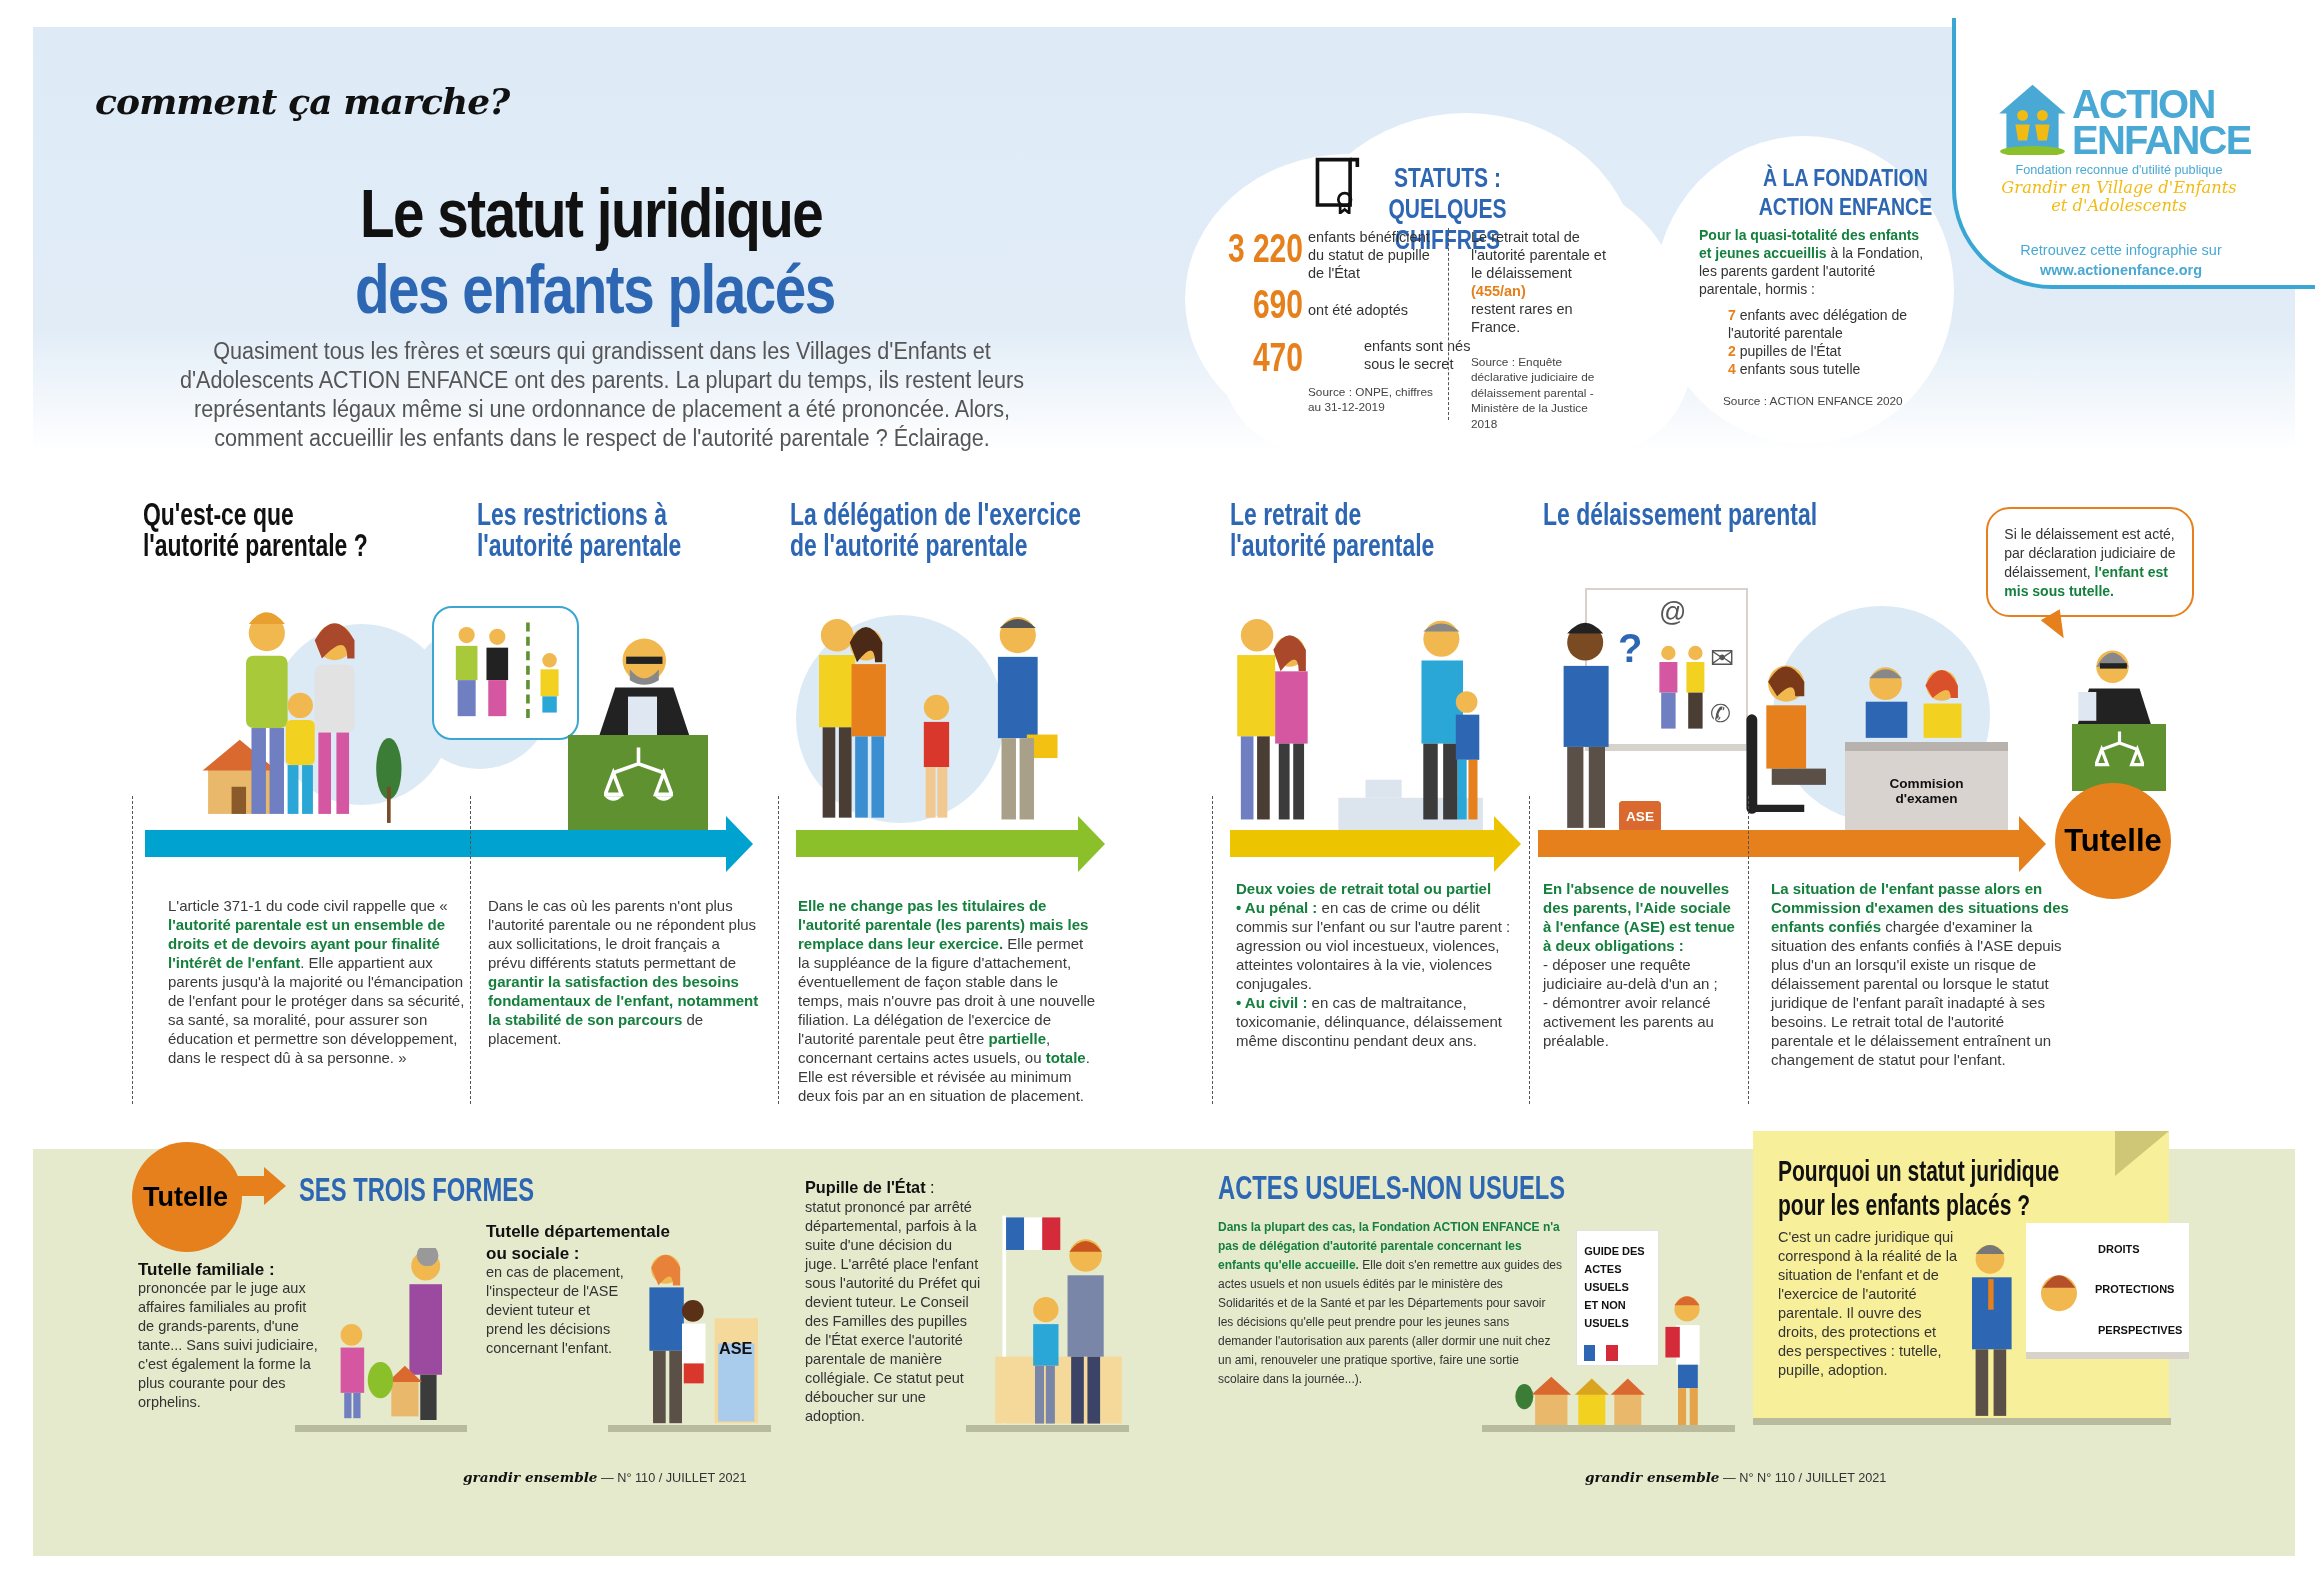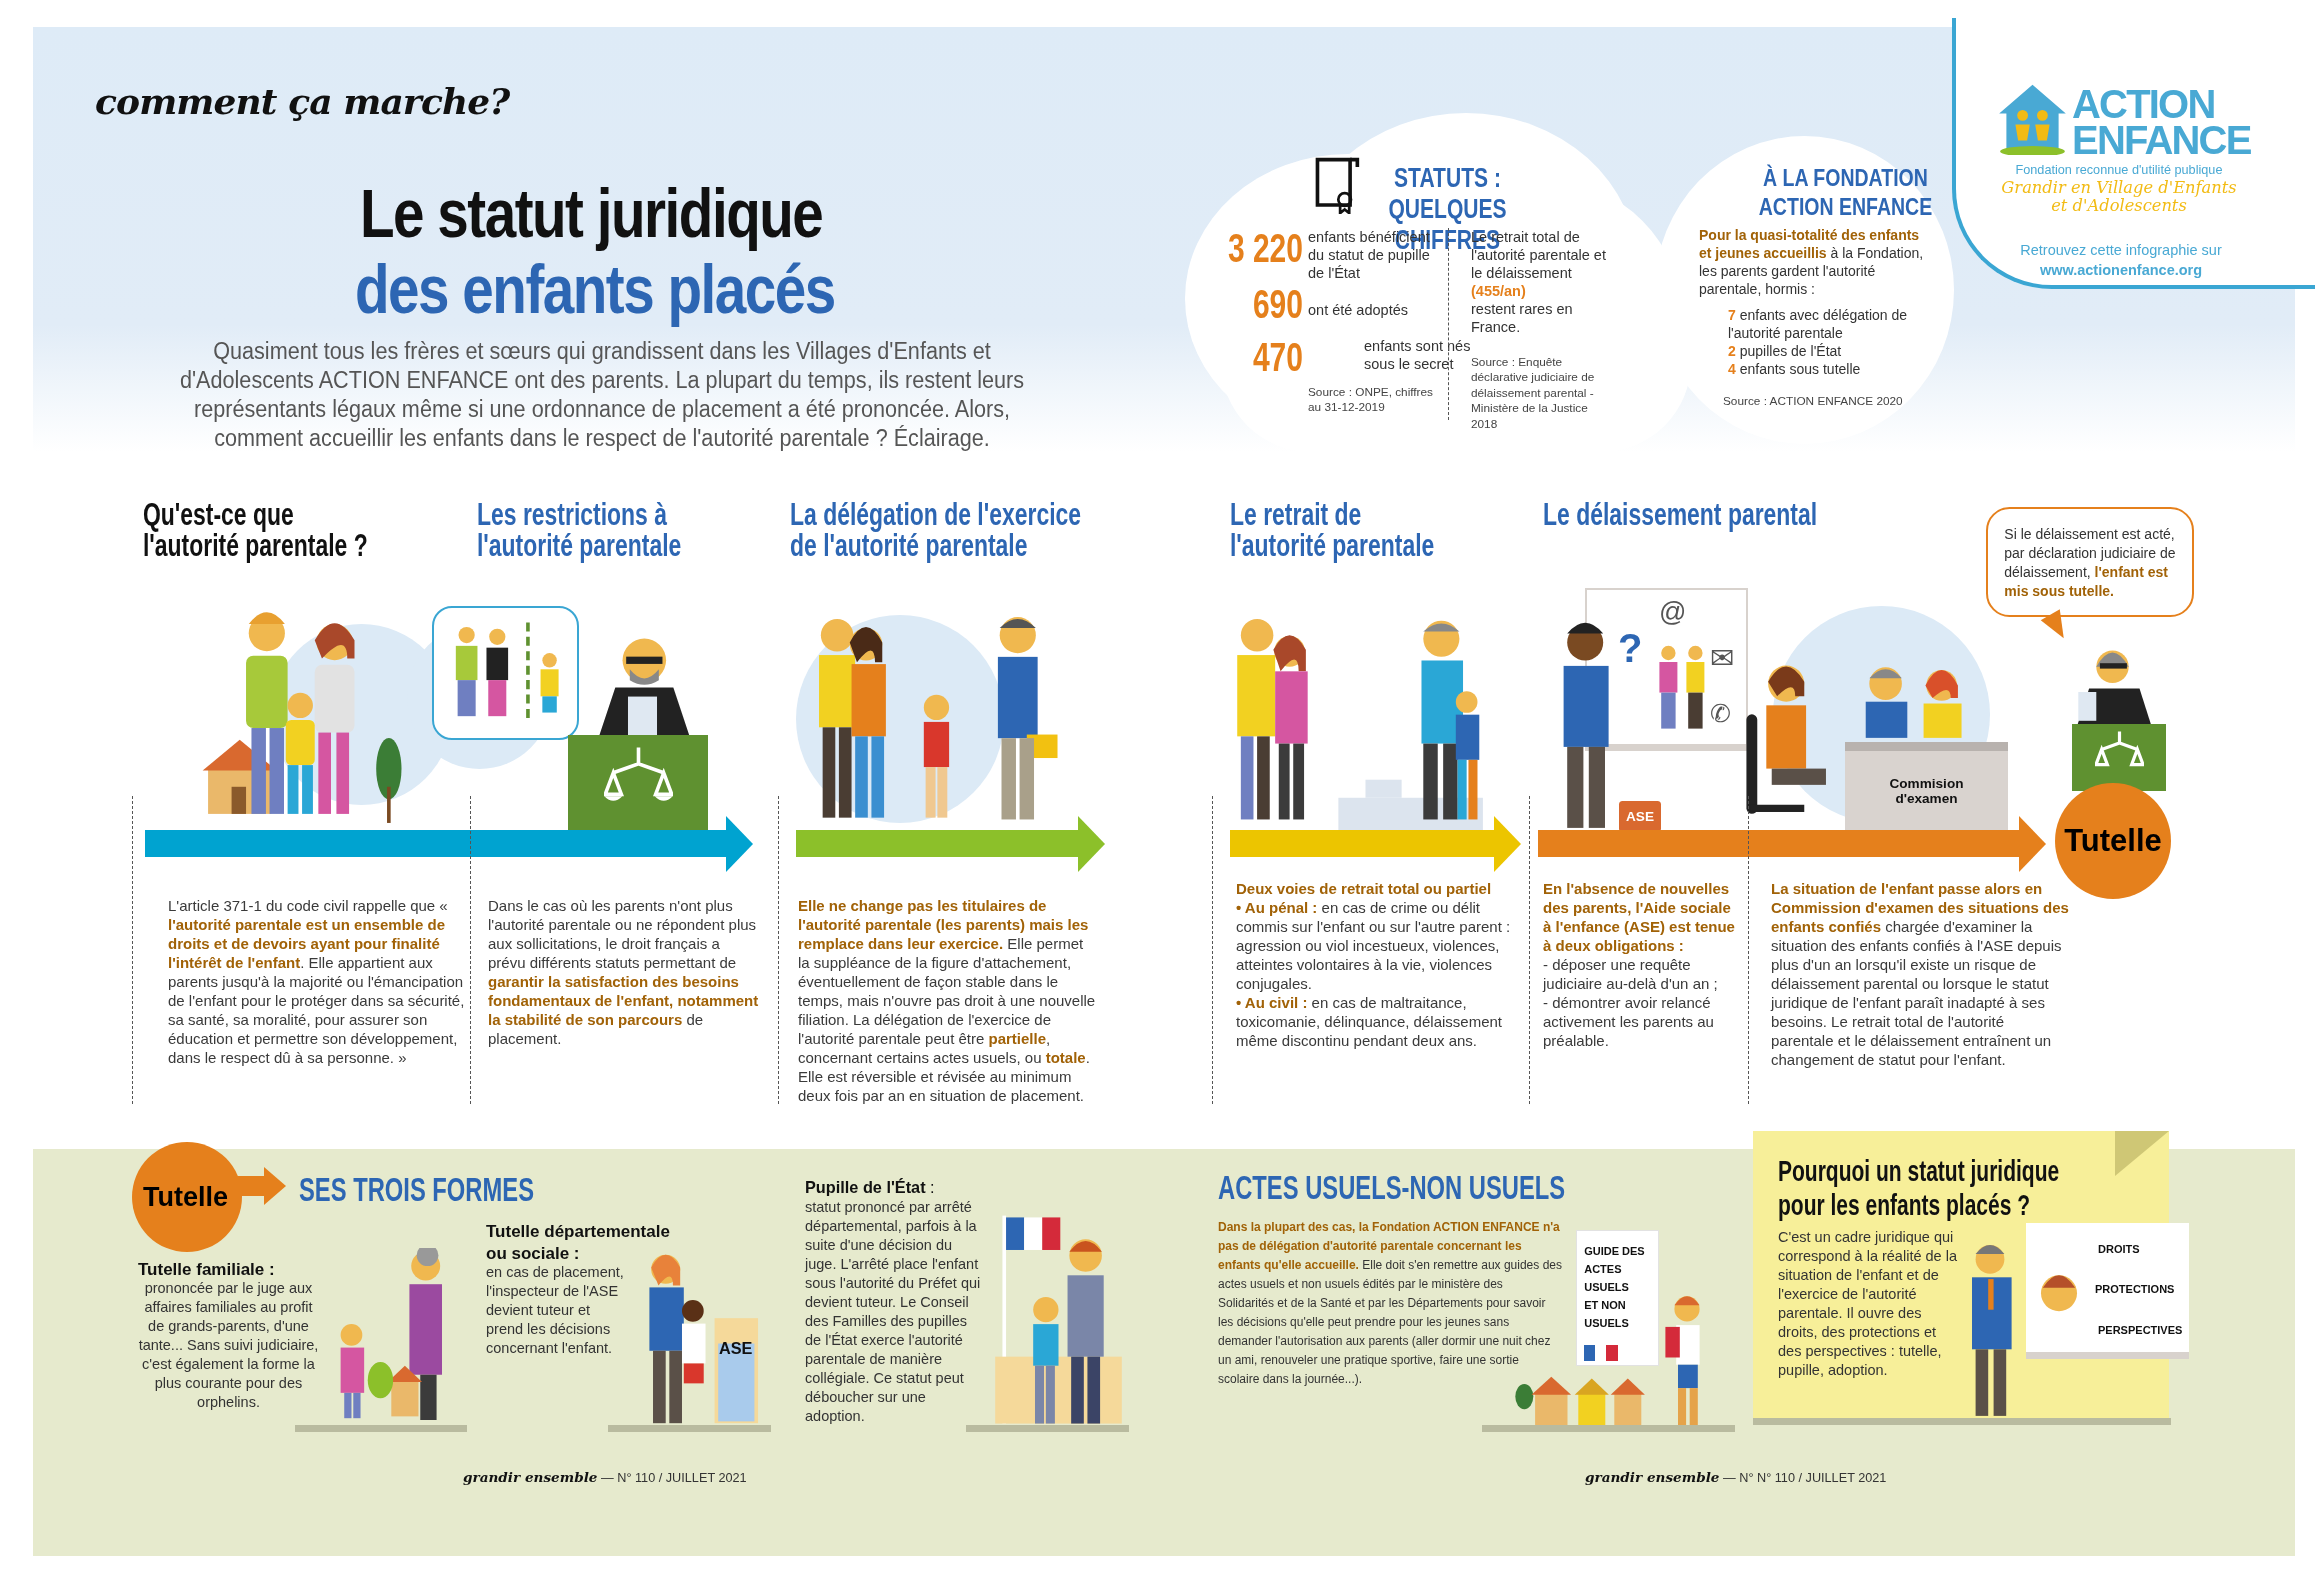--- a/index.html
+++ b/index.html
@@ -1,19 +1,19 @@
 <!DOCTYPE html>
 <html style="font-size:14.5px"><head>
 <meta charset="utf-8">
 <style>
   *{box-sizing:border-box;margin:0;padding:0}
   html,body{width:2316px;height:1579px;background:#fff;overflow:hidden}
   body{position:relative;font-family:"Liberation Sans","DejaVu Sans",sans-serif;color:#3a3a3a}
   .abs{position:absolute}
-  b,.b{font-weight:bold;color:#a16207}
+  b,.b{font-weight:bold;color:#15803d}
   
   #top-band{left:33px;top:27px;width:2262px;height:425px;background:linear-gradient(#deebf7 0%,#e1ecf7 70%,#ffffff 100%)}
   #kicker{left:95px;top:80px;font-family:"DejaVu Serif",serif;font-style:italic;font-weight:bold;font-size:36px;color:#111;letter-spacing:-0.9px}
   #title1{left:360px;top:174px;font-size:69px;font-weight:bold;color:#111;letter-spacing:-1.8px;transform:scaleX(.82);transform-origin:left top;white-space:nowrap}
   #title2{left:355px;top:250px;font-size:69px;font-weight:bold;color:#2d66b3;letter-spacing:-1.8px;transform:scaleX(.82);transform-origin:left top;white-space:nowrap}
   #intro{left:127px;top:337px;width:950px;text-align:center;font-size:23.5px;line-height:29px;color:#555;transform:scaleX(.92);transform-origin:center top}
   .cloud-shape{position:absolute;background:#fff;border-radius:50%}
   #stats-title{left:1357px;top:163px;color:#2d66b3;font-weight:bold;font-size:27px;line-height:31px;text-align:center;transform:scaleX(.78);transform-origin:center top;width:181px}
   .stat-num{color:#e5801c;font-weight:bold;font-size:40px;transform:scaleX(.75);transform-origin:right top;text-align:right;width:109px;position:absolute}
   .stat-txt{font-size:14.5px;line-height:18px;color:#333;position:absolute}
@@ -372,21 +372,21 @@
   <b>La situation de l'enfant passe alors en Commission d'examen des situations des enfants confiés</b><span> chargée d'examiner la situation des enfants confiés à l'ASE depuis plus d'un an lorsqu'il existe un risque de délaissement parental ou lorsque le statut juridique de l'enfant paraît inadapté à ses besoins. Le retrait total de l'autorité parentale et le délaissement entraînent un changement de statut pour l'enfant.</span>
 </div>
 
 <div id="bottom-band" class="abs"></div>
 <div class="tutelle-circle" style="left:132px;top:1142px;width:110px;height:110px;font-size:27px;justify-content:flex-start;padding-left:11px;">Tutelle</div>
 <div class="abs" style="left:235px;top:1176px;width:36px;height:20px;background:#e5801c;"></div>
 <div class="abs" style="left:264px;top:1167px;width:0;height:0;border-left:22px solid #e5801c;border-top:19px solid transparent;border-bottom:19px solid transparent;"></div>
 <div class="bot-h" style="left:299px;top:1171px;">SES TROIS FORMES</div>
 
 <div class="bot-sub" style="left:138px;top:1259px;">Tutelle familiale :</div>
-<div class="bot-txt" style="left:138px;top:1279px;width:181px;text-align:center;">prononcée par le juge aux affaires familiales au profit de grands-parents, d'une tante... Sans suivi judiciaire, c'est également la forme la plus courante pour des orphelins.</div>
+<div class="bot-txt" style="left:138px;top:1279px;width:181px;">prononcée par le juge aux affaires familiales au profit de grands-parents, d'une tante... Sans suivi judiciaire, c'est également la forme la plus courante pour des orphelins.</div>
 <div class="person" style="left:326px;top:1248px;">
   <svg width="127" height="172" viewBox="0 0 140 190">
       <circle cx="110" cy="20" r="16" fill="#f0b84f"></circle>
       <circle cx="112" cy="8" r="12" fill="#999"></circle>
       <rect x="92" y="40" width="36" height="100" fill="#9b4aa0"></rect>
       <rect x="104" y="140" width="18" height="50" fill="#3b3b3b"></rect>
       <circle cx="28" cy="96" r="12" fill="#f0b84f"></circle>
       <rect x="16" y="110" width="26" height="50" fill="#d556a1"></rect>
       <rect x="20" y="160" width="8" height="28" fill="#6f7fc1"></rect>
       <rect x="30" y="160" width="8" height="28" fill="#6f7fc1"></rect>

